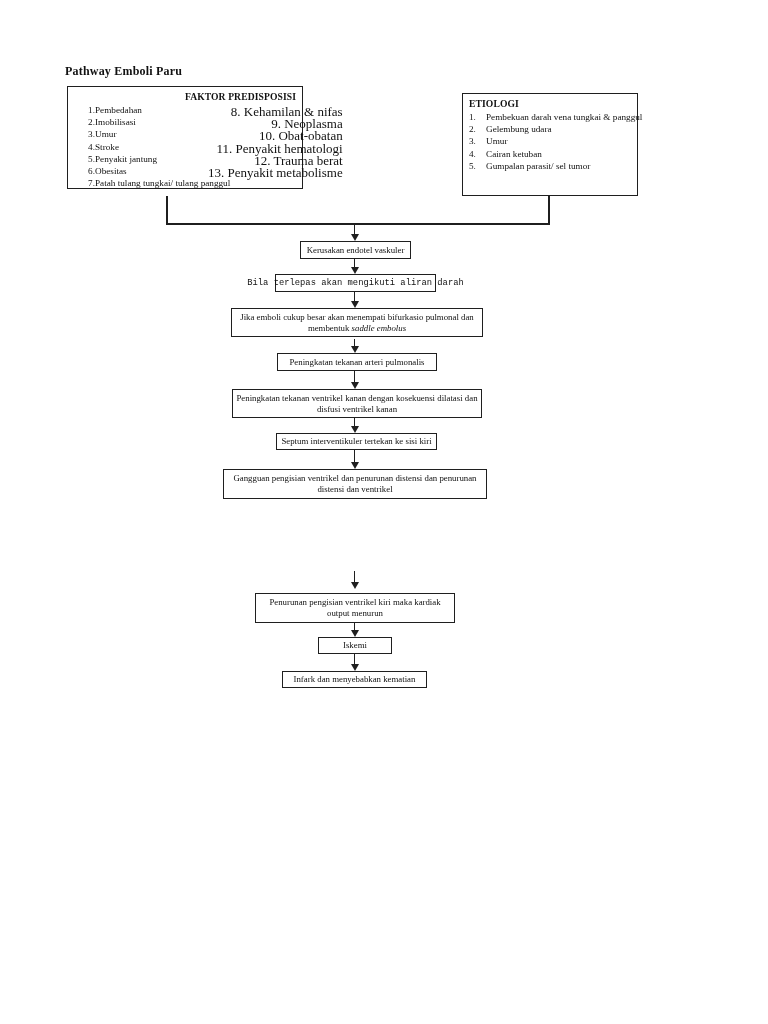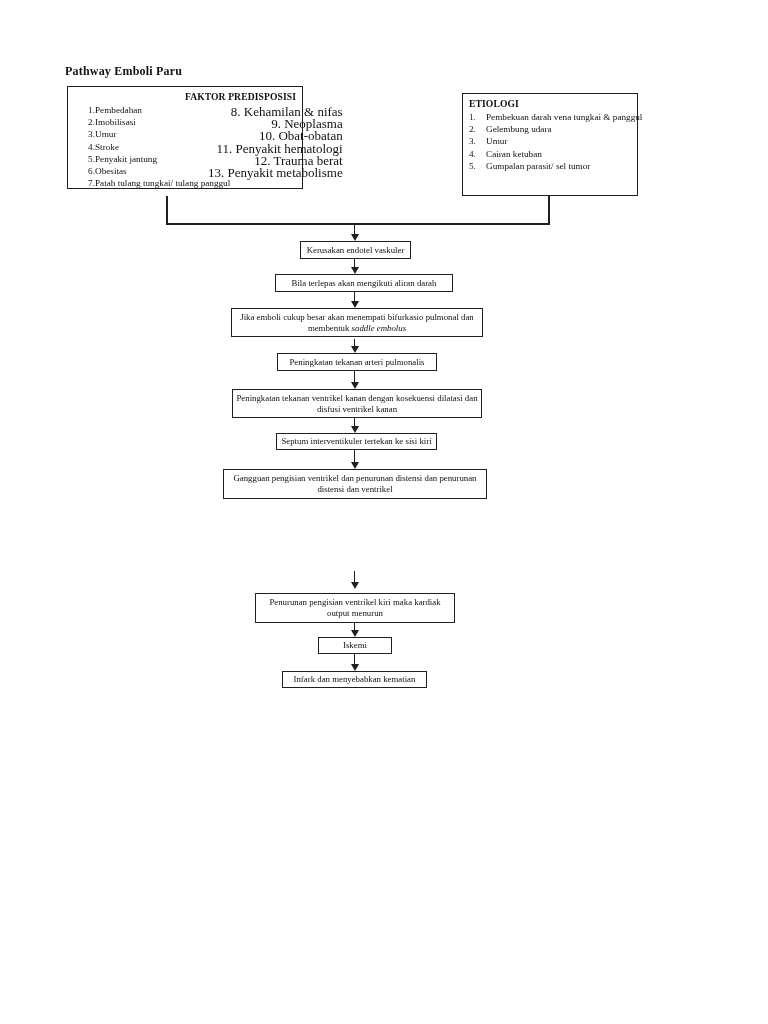--- a/index.html
+++ b/index.html
@@ -112,21 +112,21 @@
 
   <div class="flowbox" style="left:300px;top:241px;width:111px;height:18px;">
     <div>Kerusakan endotel vaskuler</div>
   </div>
 
   <div class="arrow" style="left:350px;top:259px;">
       <div class="shaft" style="height:8px"></div>
       <div class="head"></div>
     </div>
 
-  <div class="flowbox" style="left:275px;top:274px;width:178px;height:18px;">
+  <div class="flowbox" style="left:275px;top:274px;width:161px;height:18px;font-family:Liberation Mono, monospace;">
     <div>Bila terlepas akan mengikuti aliran darah</div>
   </div>
 
   <div class="arrow" style="left:350px;top:292px;">
       <div class="shaft" style="height:9px"></div>
       <div class="head"></div>
     </div>
 
   <div class="flowbox" style="left:231px;top:308px;width:252px;height:29px;">
     <div>Jika emboli cukup besar akan menempati bifurkasio pulmonal dan</div>

